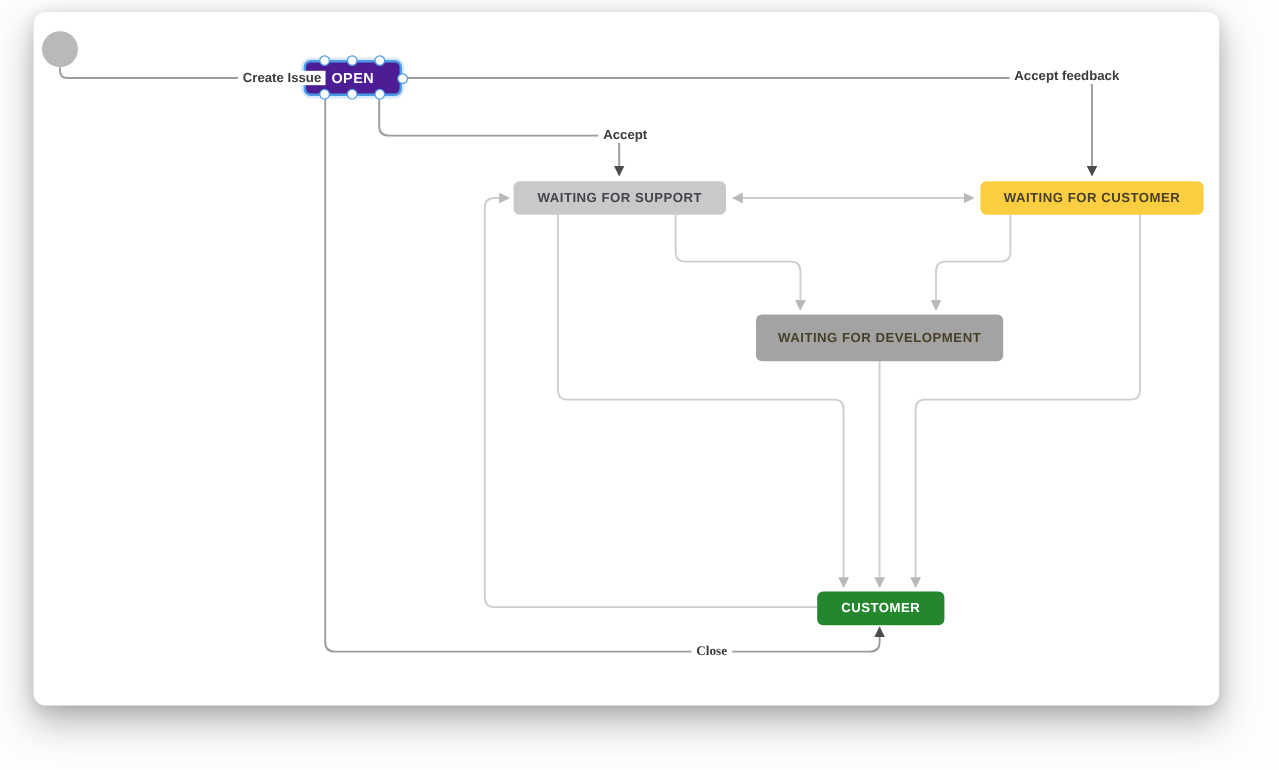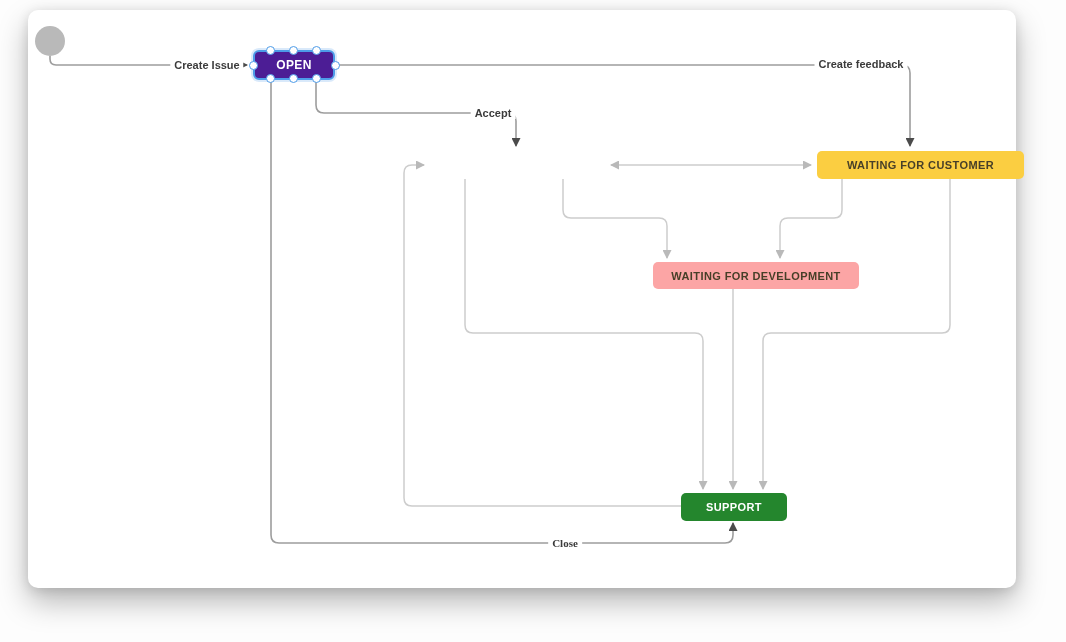--- a/index.html
+++ b/index.html
@@ -63,29 +63,28 @@
     border: 2px solid #4d9be8;
     border-radius: 6px;
     box-shadow: 0 0 0 2px rgba(82,157,233,0.22);
   }
   .node-wfs {
     left: 400px; top: 141px; width: 177px; height: 28px;
     background: #c9c9c9;
     color: #42454b;
   }
   .node-wfc {
-    left: 789px; top: 141px; width: 207px; height: 28px;
+    left: 789px; top: 141px; width: 186px; height: 28px;
     background: #fbce41;
     color: #473f28;
   }
   .node-wfd {
-    left: 602px; top: 252px; width: 206px; height: 27px;
-    background: #fca5a5;
+    left: 602px; top: 252px; width: 206px; height: 39px;
+    background: #a3a3a3;
     color: #473f28;
-    margin-left: 23px;
   }
   .node-resolved {
     left: 653px; top: 483px; width: 106px; height: 28px;
     background: #24862d;
     color: #ffffff;
   }
   .handle {
     position: absolute;
     width: 9px;
     height: 9px;
@@ -108,20 +107,21 @@
     position: absolute;
     transform: translate(-50%, -50%);
     background: #ffffff;
     padding: 0 4px;
     font-size: 11px;
     font-weight: bold;
     color: #3b3b3b;
     white-space: nowrap;
     cursor: pointer;
     user-select: none;
+    margin-left: 28px;
   }
   .lbl-create-issue   { left: 179px; top: 55px; }
   .lbl-request-feedback { left: 833px; top: 54px; }
   .lbl-accept         { left: 465px; top: 103px; text-align: right; }
   .lbl-close          { left: 537px; top: 533px; font-family: Liberation Serif, serif; }
 </style>
 </head>
 <body>
 
 <div class="page">
@@ -158,32 +158,35 @@
       <div class="handle h-tl"></div>
       <div class="handle h-tm"></div>
       <div class="handle h-tr"></div>
       <div class="handle h-ml"></div>
       <div class="handle h-mr"></div>
       <div class="handle h-bl"></div>
       <div class="handle h-bm"></div>
       <div class="handle h-br"></div>
     </div>
 
+    <div class="node node-wfs">
+      <span>WAITING FOR SUPPORT</span>
+    </div>
 
     <div class="node node-wfc">
       <span>WAITING FOR CUSTOMER</span>
     </div>
 
     <div class="node node-wfd">
       <span>WAITING FOR DEVELOPMENT</span>
     </div>
 
     <div class="node node-resolved">
-      <span>SUPPORT</span>
+      <span>CUSTOMER</span>
     </div>
 
     <div class="edge-label lbl-create-issue">Create Issue</div>
-    <div class="edge-label lbl-request-feedback">Create feedback</div>
+    <div class="edge-label lbl-request-feedback">Accept feedback</div>
     <div class="edge-label lbl-accept">Accept</div>
     <div class="edge-label lbl-close">Close</div>
 
   </div>
 </div>
 
 </body></html>

